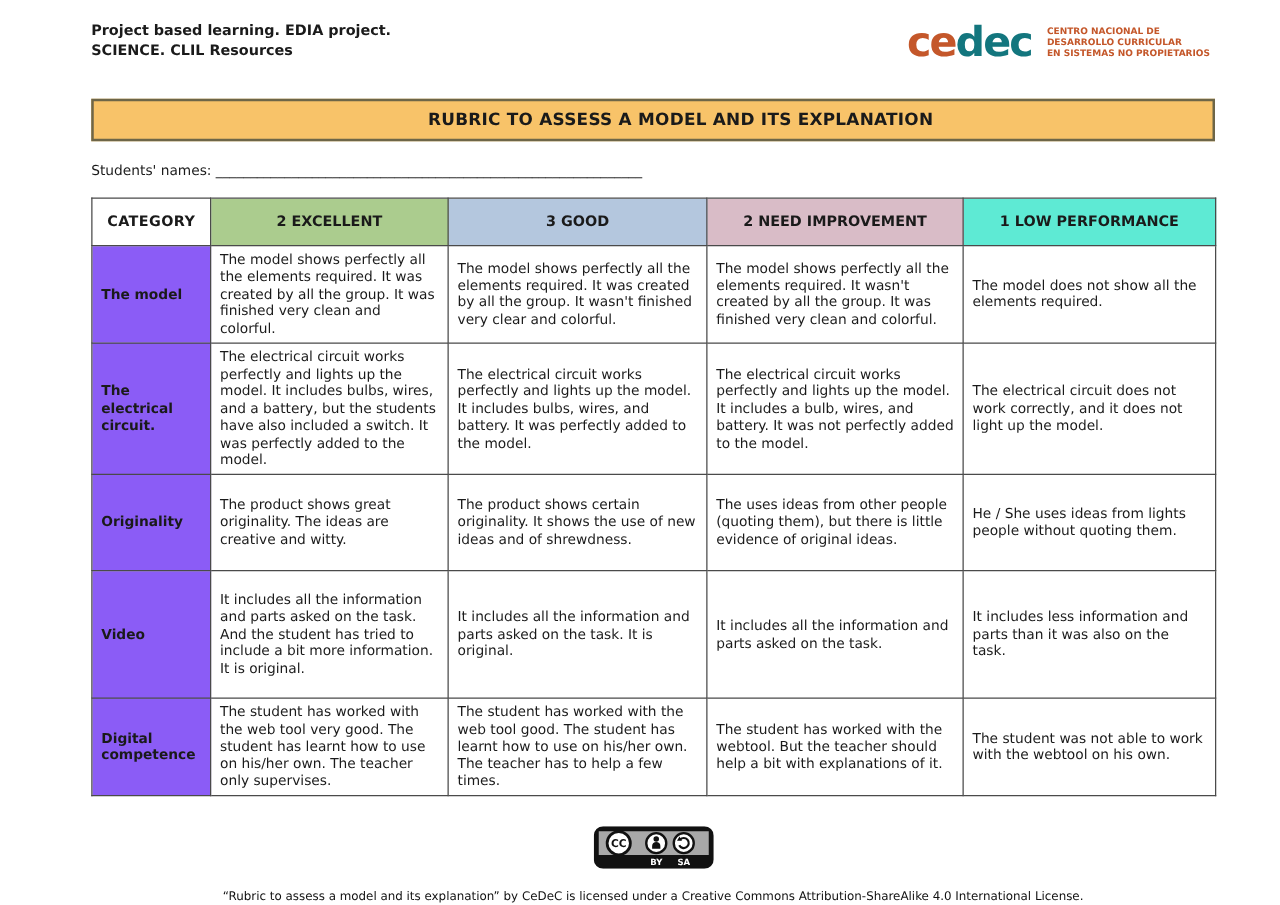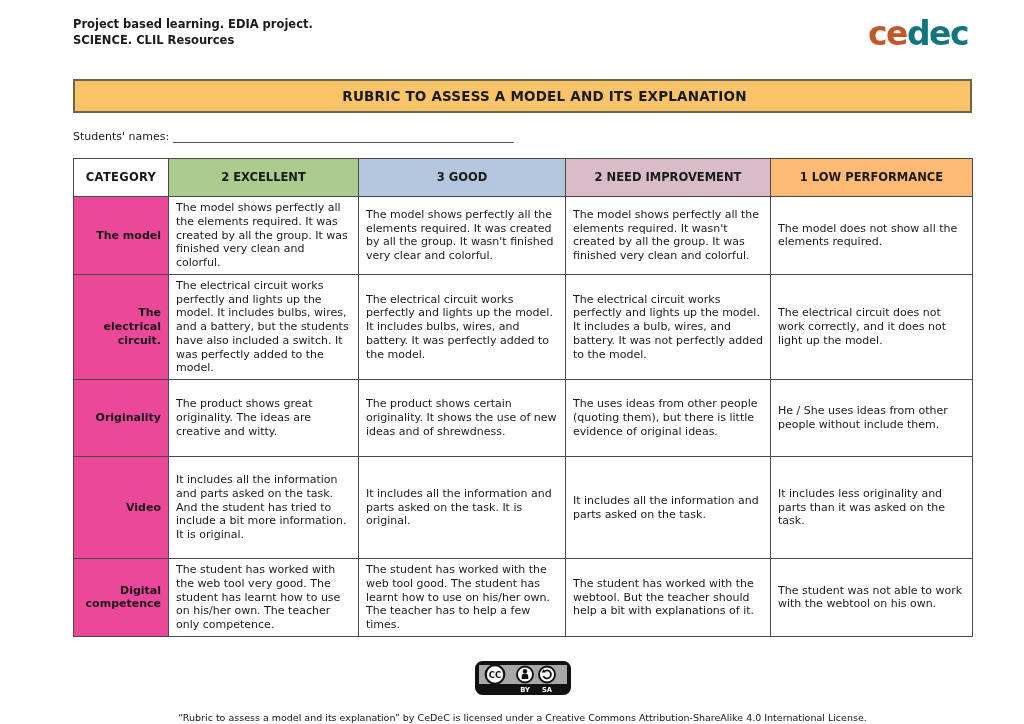--- a/index.html
+++ b/index.html
@@ -22,39 +22,44 @@
 
   
   .students{margin-top:17px;font-size:11px;}
 
   
   table.rubric{margin-top:15px;border-collapse:collapse;table-layout:fixed;width:899px;}
   .rubric th,.rubric td{border:1px solid #4a4a4a;vertical-align:middle;
         font-size:11px;line-height:1.25;padding:4px 7px;word-wrap:break-word;}
   .rubric thead th{font-size:11.5px;font-weight:bold;text-align:center;padding:4px 2px;}
   .rubric th.cat-head{background:#fff;text-align:center;letter-spacing:.3px;}
-  .rubric th.row-head{background:#ec4899;font-weight:bold;text-align:right;font-size:11px;}
+  .rubric th.row-head{background:#8b5cf6;font-weight:bold;text-align:left;font-size:11px;}
   .rubric td{background:#fff;text-align:left;}
 
   
   .badge-wrap{margin-top:24px;text-align:center;}
   .license{margin-top:13px;text-align:center;font-size:9.5px;color:#111;}
 </style>
 </head>
 <body>
 
 <div class="page">
 
   <div class="top">
     <div class="proj">
       <div>Project based learning. EDIA project.</div>
       <div>SCIENCE. CLIL Resources</div>
     </div>
     <div class="logo">
       <div class="logo-word"><span class="logo-ce">ce</span><span class="logo-dec">dec</span></div>
+      <div class="logo-tag">
+        <div>CENTRO NACIONAL DE</div>
+        <div>DESARROLLO CURRICULAR</div>
+        <div>EN SISTEMAS NO PROPIETARIOS</div>
+      </div>
     </div>
   </div>
 
   <div class="banner" style="background-color: rgb(248, 195, 105);">RUBRIC TO ASSESS A MODEL AND ITS EXPLANATION</div>
 
   <div class="students">Students' names: ______________________________________________________________</div>
 
   <table class="rubric">
     <colgroup>
       <col style="width:95px">
@@ -62,21 +67,21 @@
         <col style="width:207px">
         <col style="width:205px">
         <col style="width:202px">
     </colgroup>
     <thead>
       <tr style="height:38px">
         <th class="cat-head" style="background-color: rgb(255, 255, 255);">CATEGORY</th>
         <th style="background-color: rgb(171, 204, 142);">2 EXCELLENT</th>
         <th style="background-color: rgb(180, 199, 222);">3  GOOD</th>
         <th style="background-color: rgb(217, 188, 199);">2 NEED IMPROVEMENT</th>
-        <th style="background-color: #fdba74;">1 LOW PERFORMANCE</th>
+        <th style="background-color: #5eead4;">1 LOW PERFORMANCE</th>
       </tr>
     </thead>
     <tbody>
       <tr style="height:66px">
         <th class="row-head">The  model</th>
         <td>The model shows perfectly all the elements required. It was created by all the group. It was finished very clean and colorful.</td>
         <td>The model shows perfectly all the elements required. It was created by all the group. It wasn't finished very clear and colorful.</td>
         <td>The model shows perfectly all the elements required. It wasn't created by all the group. It was finished very clean and colorful.</td>
         <td>The model does not show all the elements required.</td>
       </tr>
@@ -85,32 +90,32 @@
         <td>The electrical circuit works perfectly and lights up the model. It includes bulbs, wires, and a battery, but the students have also included a switch. It was perfectly added to the model.</td>
         <td>The electrical circuit works perfectly and lights up the model. It includes bulbs, wires, and battery. It was perfectly added to the model.</td>
         <td>The electrical circuit works perfectly and lights up the model. It includes a bulb, wires, and battery. It was not perfectly added to the model.</td>
         <td>The electrical circuit does not work correctly, and it does not light up the model.</td>
       </tr>
       <tr style="height:77px">
         <th class="row-head">Originality</th>
         <td>The product shows great originality. The ideas are creative and witty.</td>
         <td>The product shows certain originality. It shows the use of new ideas and of shrewdness.</td>
         <td>The uses ideas from other people (quoting them), but there is little evidence of original ideas.</td>
-        <td>He / She uses ideas from other people without include them.</td>
+        <td>He / She uses ideas from lights people without quoting them.</td>
       </tr>
       <tr style="height:102px">
         <th class="row-head">Video</th>
         <td>It includes all the information and parts asked on the task. And the student has tried to include a bit more information. It is original.</td>
         <td>It includes all the information and parts asked on the task. It is original.</td>
         <td>It includes all the information and parts asked on the task.</td>
-        <td>It includes less originality and parts than it was asked on the task.</td>
+        <td>It includes less information and parts than it was also on the task.</td>
       </tr>
       <tr style="height:73px">
         <th class="row-head">Digital competence</th>
-        <td>The student has worked with the web tool very good. The student has learnt how to use on his/her own. The teacher only competence.</td>
+        <td>The student has worked with the web tool very good. The student has learnt how to use on his/her own. The teacher only supervises.</td>
         <td>The student has worked with the web tool good. The student has learnt how to use on his/her own. The teacher has to help a few times.</td>
         <td>The student has worked with the webtool. But the teacher should help a bit with explanations of it.</td>
         <td>The student was not able to work with the webtool on his own.</td>
       </tr>
     </tbody>
   </table>
 
   <div class="badge-wrap">
     <svg width="96" height="34" viewBox="0 0 96 34">
       <rect x="1.5" y="1.5" width="93" height="31" rx="6" fill="#111" stroke="#111" stroke-width="3"></rect>

